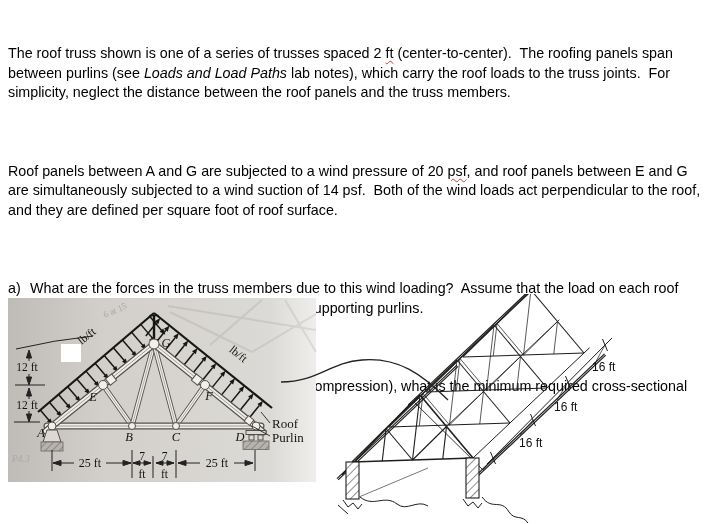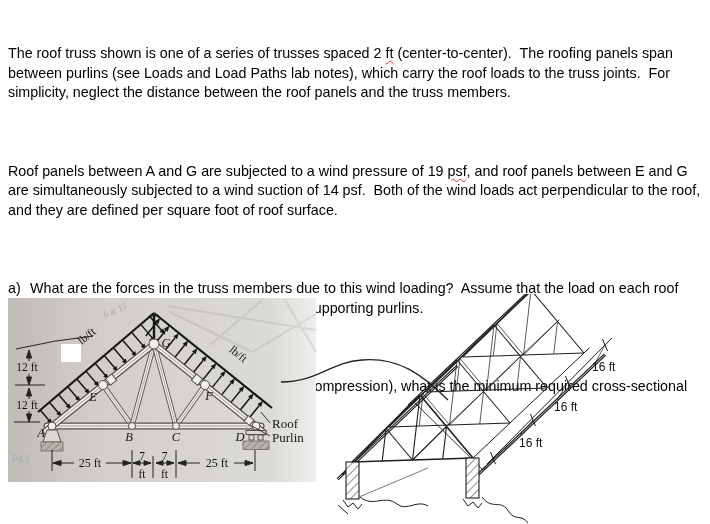--- a/index.html
+++ b/index.html
@@ -4,32 +4,32 @@
 <style>
   html,body{margin:0;padding:0;}
   body{width:710px;height:524px;background:#ffffff;position:relative;overflow:hidden;
        font-family:"Liberation Sans", sans-serif;color:#000;}
   .doc{position:absolute;left:8px;top:5px;width:698px;font-size:14.3px;line-height:19.5px;
        white-space:pre-wrap;}
   .doc p{margin:0 0 20px 0;}
   .q{display:flex;margin:0 0 20px 0;}
   .qlabel{width:22px;flex:none;}
   .qtext{flex:1;white-space:pre-wrap;}
-  .it{}
+  .it{font-style:italic;}
   .sq{text-decoration-line:underline;text-decoration-style:wavy;text-decoration-color:#d23a2e;
       text-decoration-thickness:1px;text-underline-offset:2px;}
   #fig{position:absolute;left:0;top:294px;}
   .serif{font-family:"Liberation Serif", serif;}
 </style>
 </head>
 <body>
 
 <div class="doc">
   <p><span>The roof truss shown is one of a series of trusses spaced 2 </span><span class="sq">ft</span><span> (center-to-center).  The roofing panels span between purlins (see </span><span class="it">Loads and Load Paths</span><span> lab notes), which carry the roof loads to the truss joints.  For simplicity, neglect the distance between the roof panels and the truss members.</span></p>
-  <p><span>Roof panels between A and G are subjected to a wind pressure of 19 </span><span class="sq">psf</span><span>, and roof panels between E and G are simultaneously subjected to a wind suction of 14 psf.  Both of the wind loads act perpendicular to the roof, and they are defined per square foot of roof surface.</span></p>
+  <p><span>Roof panels between A and G are subjected to a wind pressure of 20 </span><span class="sq">psf</span><span>, and roof panels between E and G are simultaneously subjected to a wind suction of 14 psf.  Both of the wind loads act perpendicular to the roof, and they are defined per square foot of roof surface.</span></p>
   <div class="q"><span class="qlabel">a)</span><span class="qtext">What are the forces in the truss members due to this wind loading?  Assume that the load on each roof panel is evenly distributed between the two supporting purlins.</span></div>
   <div class="q"><span class="qlabel">b)</span><span class="qtext">If the allowable stress is 250 psi (tension or compression), what is the minimum required cross-sectional area of member DF?</span></div>
 </div>
 
 <svg id="fig" width="710" height="230" viewBox="0 294 710 230">
   <defs>
     <linearGradient id="scangrad" x1="0" y1="0" x2="1" y2="0">
       <stop offset="0" stop-color="#bfbcb7"></stop>
       <stop offset="0.3" stop-color="#d2cfca"></stop>
       <stop offset="0.85" stop-color="#dcdad6"></stop>

